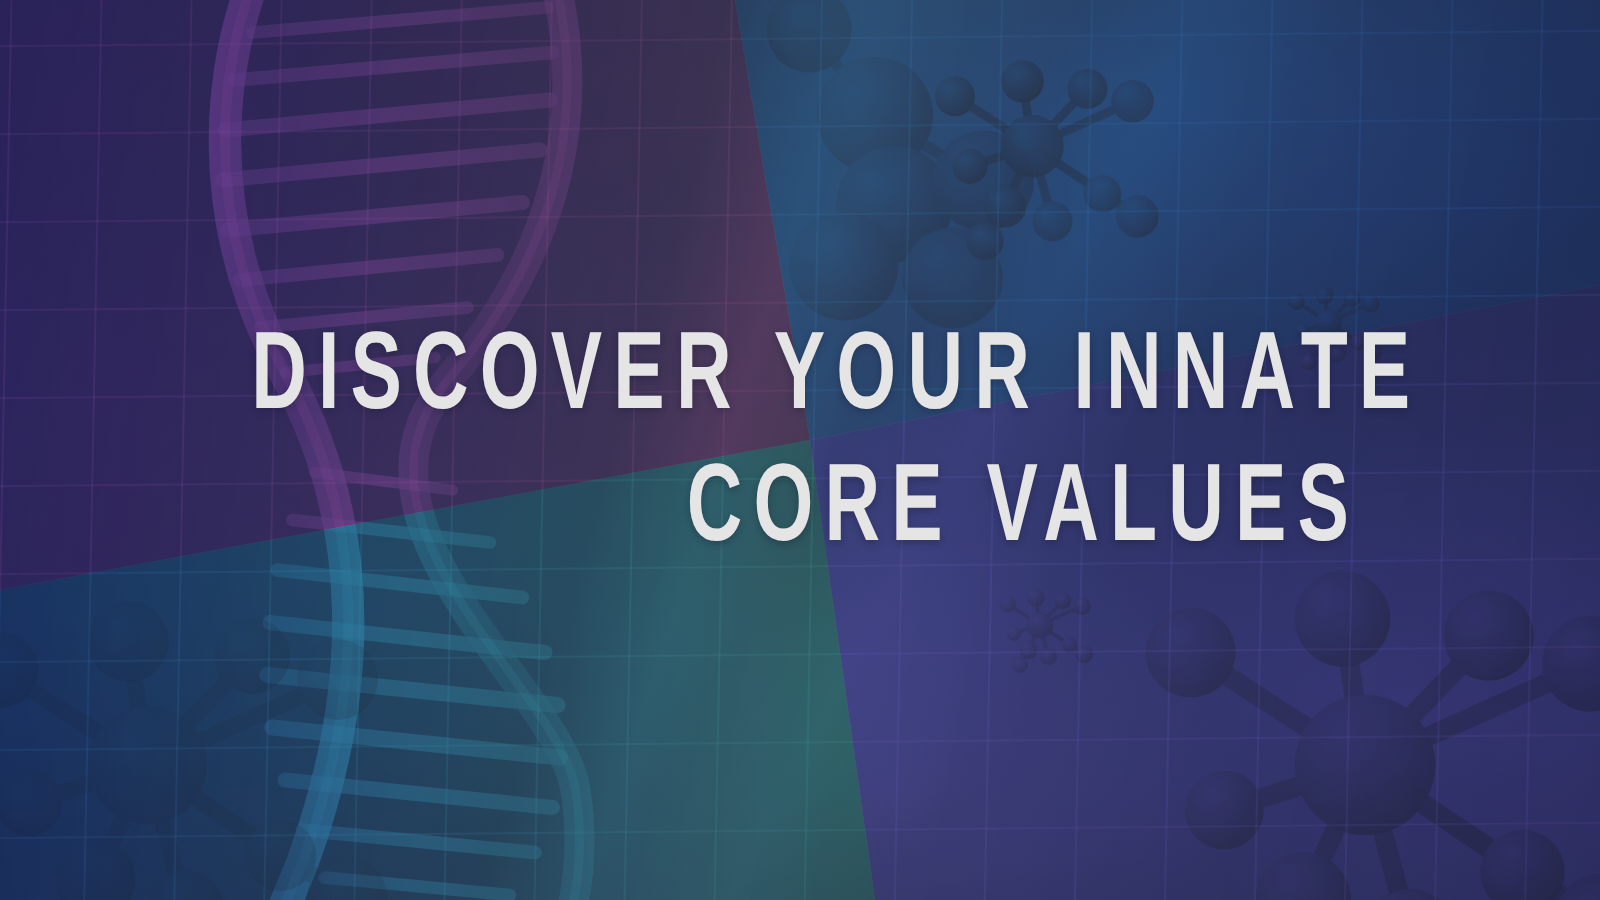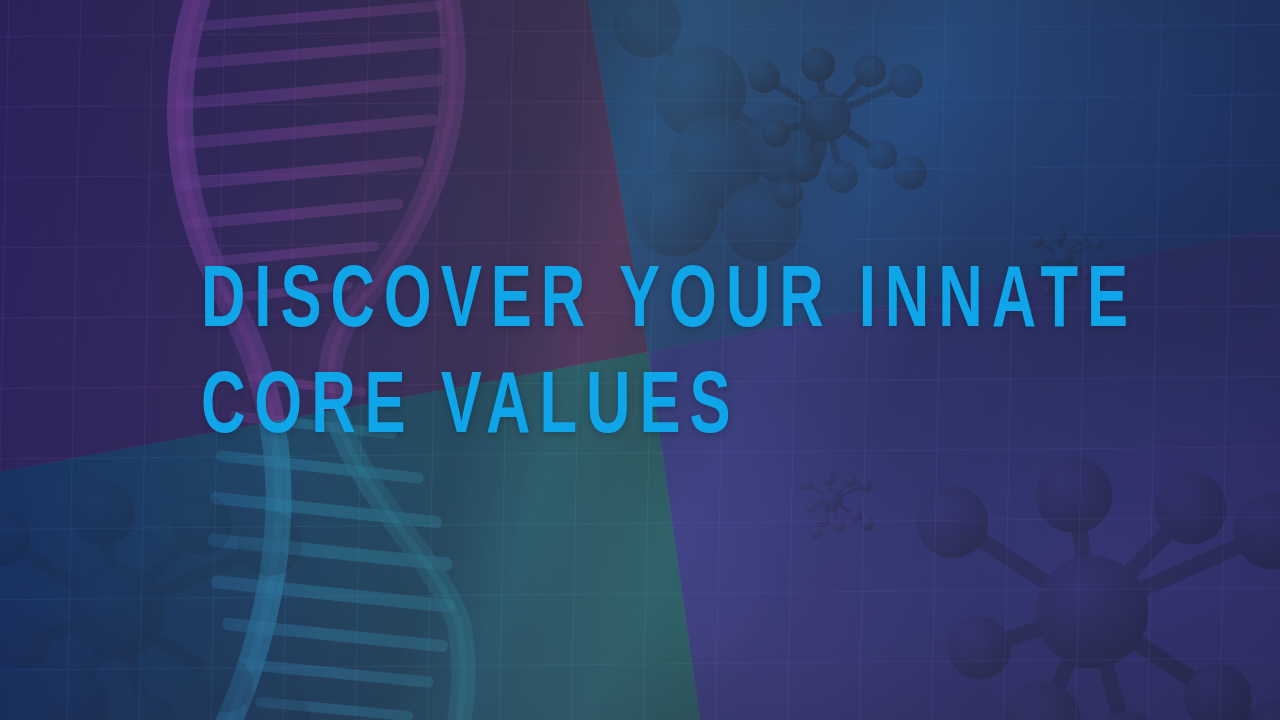--- a/index.html
+++ b/index.html
@@ -87,22 +87,22 @@
     background:
       linear-gradient(100deg, rgba(255,255,255,.06), rgba(255,255,255,.16) 50%, rgba(255,255,255,.10));
   }
 
   
   #headline {
     position: absolute;
     left: 0;
     right: 0;
     top: 252px;
-    text-align: left;
-    color: #0ea5e9;
+    text-align: right;
+    color: #e5e5e5;
     line-height: 1.0;
     user-select: none;
   }
   .hl-line {
     display: block;
     font-size: 88px;
     font-weight: 700;
     letter-spacing: 0.145em;
     text-indent: 0.145em;
     transform: scaleX(0.70);

